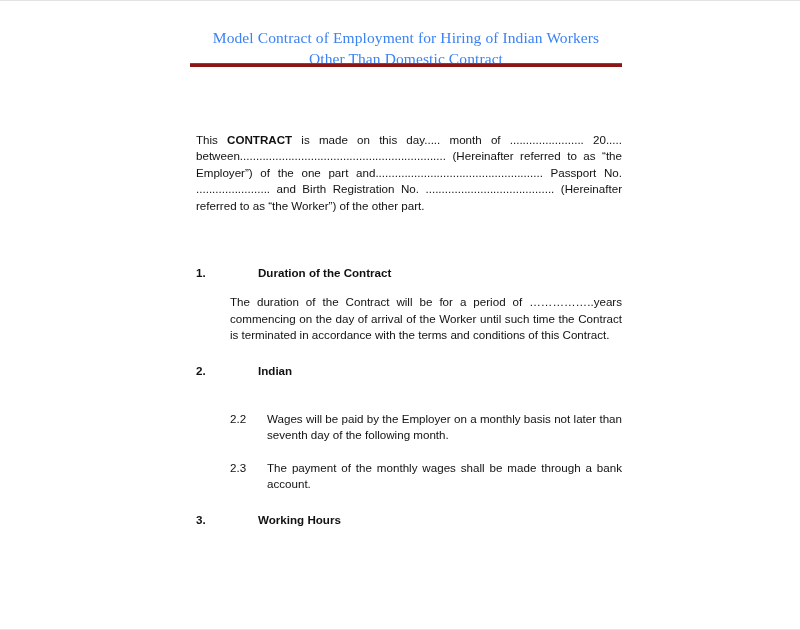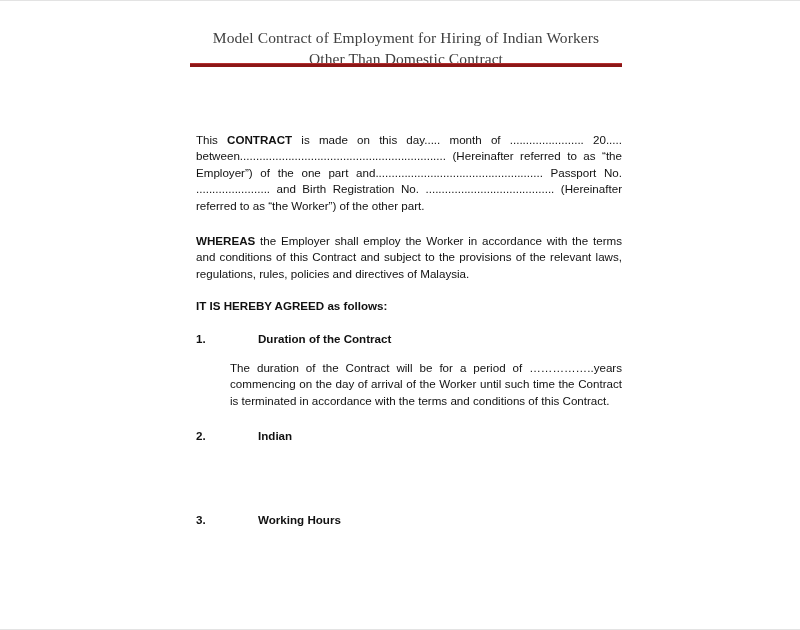--- a/index.html
+++ b/index.html
@@ -31,21 +31,21 @@
   
   .doc-title {
     position: absolute;
     left: 190px;
     top: 26px;
     width: 432px;
     text-align: center;
     font-family: "Liberation Serif", serif;
     font-size: 15.5px;
     line-height: 21px;
-    color: #404040;
+    color: #3b82f6;
     letter-spacing: 0.1px;
   }
   .doc-title .tline { display: block; }
 
   
   .title-rule {
     position: absolute;
     left: 190px;
     top: 62px;
     width: 432px;
@@ -129,25 +129,23 @@
   </div>
 
   <div class="title-rule"></div>
 
   <div class="body">
 
     <p class="para"><span>This </span><b>CONTRACT</b><span> is made on this day..... month of ....................... 20..... between................................................................ (Hereinafter referred to as “the Employer”) of the one part and.................................................... Passport No. ....................... and Birth Registration No. ........................................ (Hereinafter referred to as “the Worker”) of the other part.</span></p>
 
     <div class="gap-lg"></div>
 
-    <p class="para"><b>WHEREAS</b><span> the Employer shall employ the Worker in accordance with the terms and conditions of this Contract and subject to the provisions of the relevant laws, regulations, rules, policies and directives of Malaysia.</span></p>
 
     <div class="gap-md"></div>
 
-    <p class="para last-nj"><b>IT IS HEREBY AGREED as follows:</b></p>
 
     <div class="gap-md"></div>
 
     <div class="section">
       <div class="sec-head">
         <span class="sec-num">1.</span>
         <span class="sec-title">Duration of the Contract</span>
       </div>
       <div class="gap-sm"></div>
       <div class="sec-body">The duration of the Contract will be for a period of ……………..years commencing on the day of arrival of the Worker until such time the Contract is terminated in accordance with the terms and conditions of this Contract.</div>
@@ -159,23 +157,31 @@
       <div class="sec-head">
         <span class="sec-num">2.</span>
         <span class="sec-title">Indian</span>
       </div>
 
       <div class="gap-md"></div>
 
 
       <div class="gap-md"></div>
 
+      <div class="subitem">
+        <span class="sub-num">2.2</span>
+        <span class="sub-text">Wages will be paid by the Employer on a monthly basis not later  than seventh day of the following month.</span>
+      </div>
 
       <div class="gap-md"></div>
 
+      <div class="subitem">
+        <span class="sub-num">2.3</span>
+        <span class="sub-text">The payment of the monthly wages shall be made through a bank account.</span>
+      </div>
     </div>
 
     <div class="gap-lg"></div>
 
     <div class="section">
       <div class="sec-head">
         <span class="sec-num">3.</span>
         <span class="sec-title">Working Hours</span>
       </div>
     </div>

